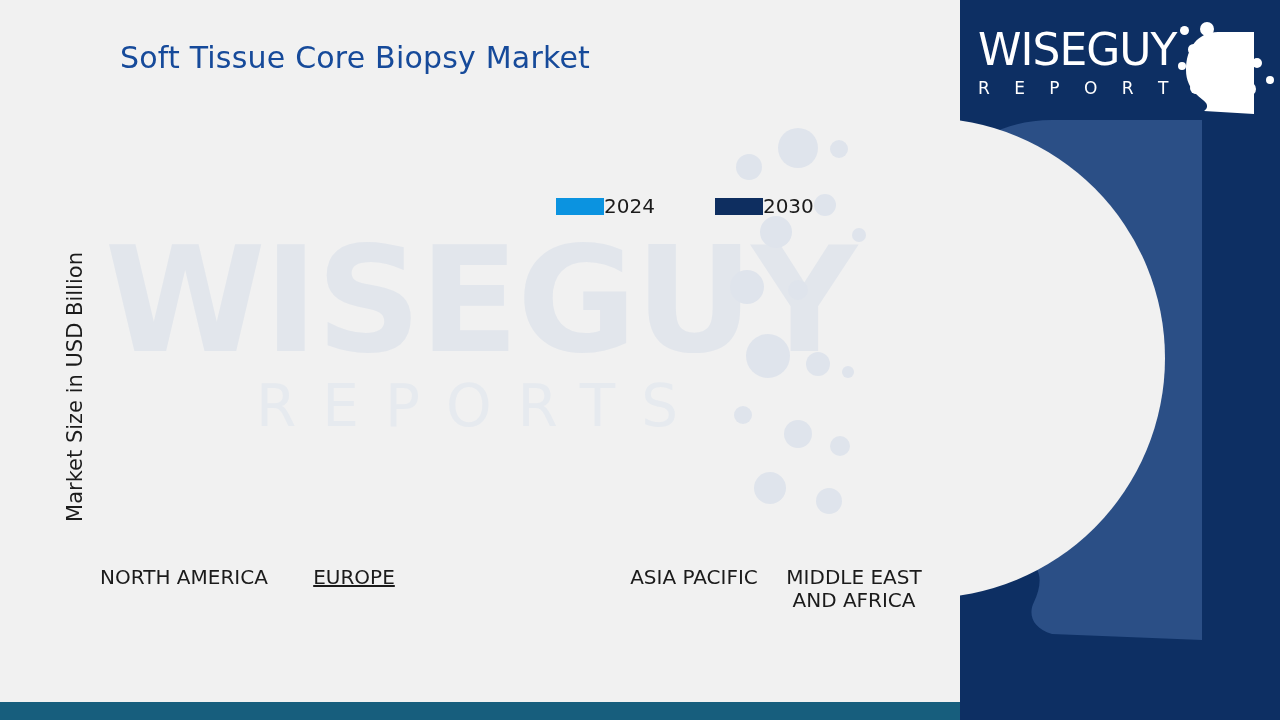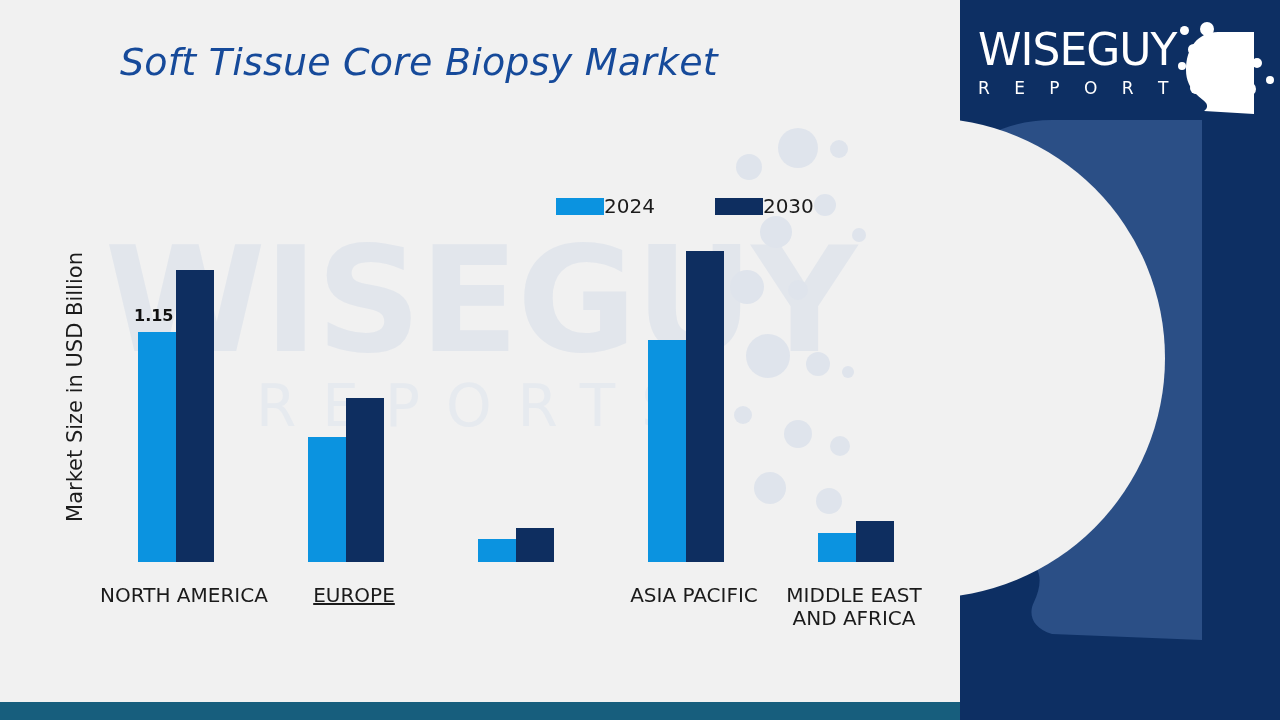--- a/index.html
+++ b/index.html
@@ -21,22 +21,22 @@
                display:flex; flex-direction:column; align-items:center; justify-content:center;
                pointer-events:none; user-select:none; }
   .wm-main { font-size:146px; font-weight:700; letter-spacing:-2px; color:#e2e6ec; line-height:0.95; white-space:nowrap; }
   .wm-sub  { font-size:58px; font-weight:400; letter-spacing:26px; color:#e6eaef; line-height:1.1; margin-top:6px; white-space:nowrap; }
 
   
   .wm-dots { position:absolute; right:0; top:120px; width:230px; height:420px; pointer-events:none; }
   .wm-dots span { position:absolute; border-radius:50%; background:#dfe4ec; }
 
   
-  .title { position:absolute; left:120px; top:40px; font-size:38px; font-weight:400;
-           color:#164a9a; letter-spacing:0.2px; white-space:nowrap;font-style:italic; }
+  .title { position:absolute; left:120px; top:40px; font-size:30px; font-weight:400;
+           color:#164a9a; letter-spacing:0.2px; white-space:nowrap; }
 
   
   .chart { position:absolute; left:0; top:0; width:960px; height:720px; }
 
   .y-axis-label { position:absolute; left:-95px; top:375px; width:340px; text-align:center;
                   transform:rotate(-90deg); transform-origin:center center;
                   font-size:21px; color:#1b1b1b; white-space:nowrap; }
 
   .legend { position:absolute; left:556px; top:194px; display:flex; align-items:center; gap:0; }
   .legend-item { display:flex; align-items:center; }
@@ -46,21 +46,21 @@
 
   .plot { position:absolute; left:110px; top:150px; width:830px; height:412px; }
   .baseline { position:absolute; left:0; bottom:0; width:830px; height:0; }
 
   .group { position:absolute; bottom:0; display:flex; align-items:flex-end; }
   .bar { width:38px; position:relative; }
   .bar.b2024 { background:#0b93e0; }
   .bar.b2032 { background:#0e2e60; }
   .bar-label { position:absolute; left:-4px; top:-26px; font-size:16px; font-weight:700; color:#111; white-space:nowrap; }
 
-  .cat-label { position:absolute; top:584px; width:170px; text-align:center;
+  .cat-label { position:absolute; top:566px; width:170px; text-align:center;
                font-size:20px; color:#1b1b1b; line-height:1.17; }
 
   
   .right-panel { position:absolute; left:960px; top:0; width:320px; height:720px;
                  background:#0d2f63; overflow:hidden; }
 
   .head-silhouette { position:absolute; left:-58px; top:120px; width:300px; height:520px; }
 
   .white-circle { position:absolute; left:-275px; top:118px; width:480px; height:480px;
                   border-radius:50%; background:#f1f1f1; }
@@ -120,51 +120,20 @@
         <div class="legend-item">
           <span class="legend-swatch" style="background:#0b93e0;"></span>
           <span class="legend-text">2024</span>
         </div>
         <div class="legend-item">
           <span class="legend-swatch" style="background:#0e2e60;"></span>
           <span class="legend-text">2030</span>
         </div>
       </div>
 
-      <div class="plot">
-
-        <div class="group" style="left:28px;">
-          <div class="bar b2024" style="height:230px;">
-            <span class="bar-label">1.15</span>
-          </div>
-          <div class="bar b2032" style="height:292px;"></div>
-        </div>
-
-        <div class="group" style="left:198px;">
-          <div class="bar b2024" style="height:125px;"></div>
-          <div class="bar b2032" style="height:164px;"></div>
-        </div>
-
-        <div class="group" style="left:368px;">
-          <div class="bar b2024" style="height:23px;"></div>
-          <div class="bar b2032" style="height:34px;"></div>
-        </div>
-
-        <div class="group" style="left:538px;">
-          <div class="bar b2024" style="height:222px;"></div>
-          <div class="bar b2032" style="height:311px;"></div>
-        </div>
-
-        <div class="group" style="left:708px;">
-          <div class="bar b2024" style="height:29px;"></div>
-          <div class="bar b2032" style="height:41px;"></div>
-        </div>
-
-        <div class="baseline"></div>
-      </div>
 
       <div class="cat-label" style="left:99px;">NORTH AMERICA</div>
       <div class="cat-label" style="left:269px;text-decoration:underline;">EUROPE</div>
       <div class="cat-label" style="left:609px;">ASIA PACIFIC</div>
       <div class="cat-label" style="left:779px; width:150px;">MIDDLE EAST AND AFRICA</div>
 
     </div>
 
     <div class="bottom-bar"></div>
   </div>

